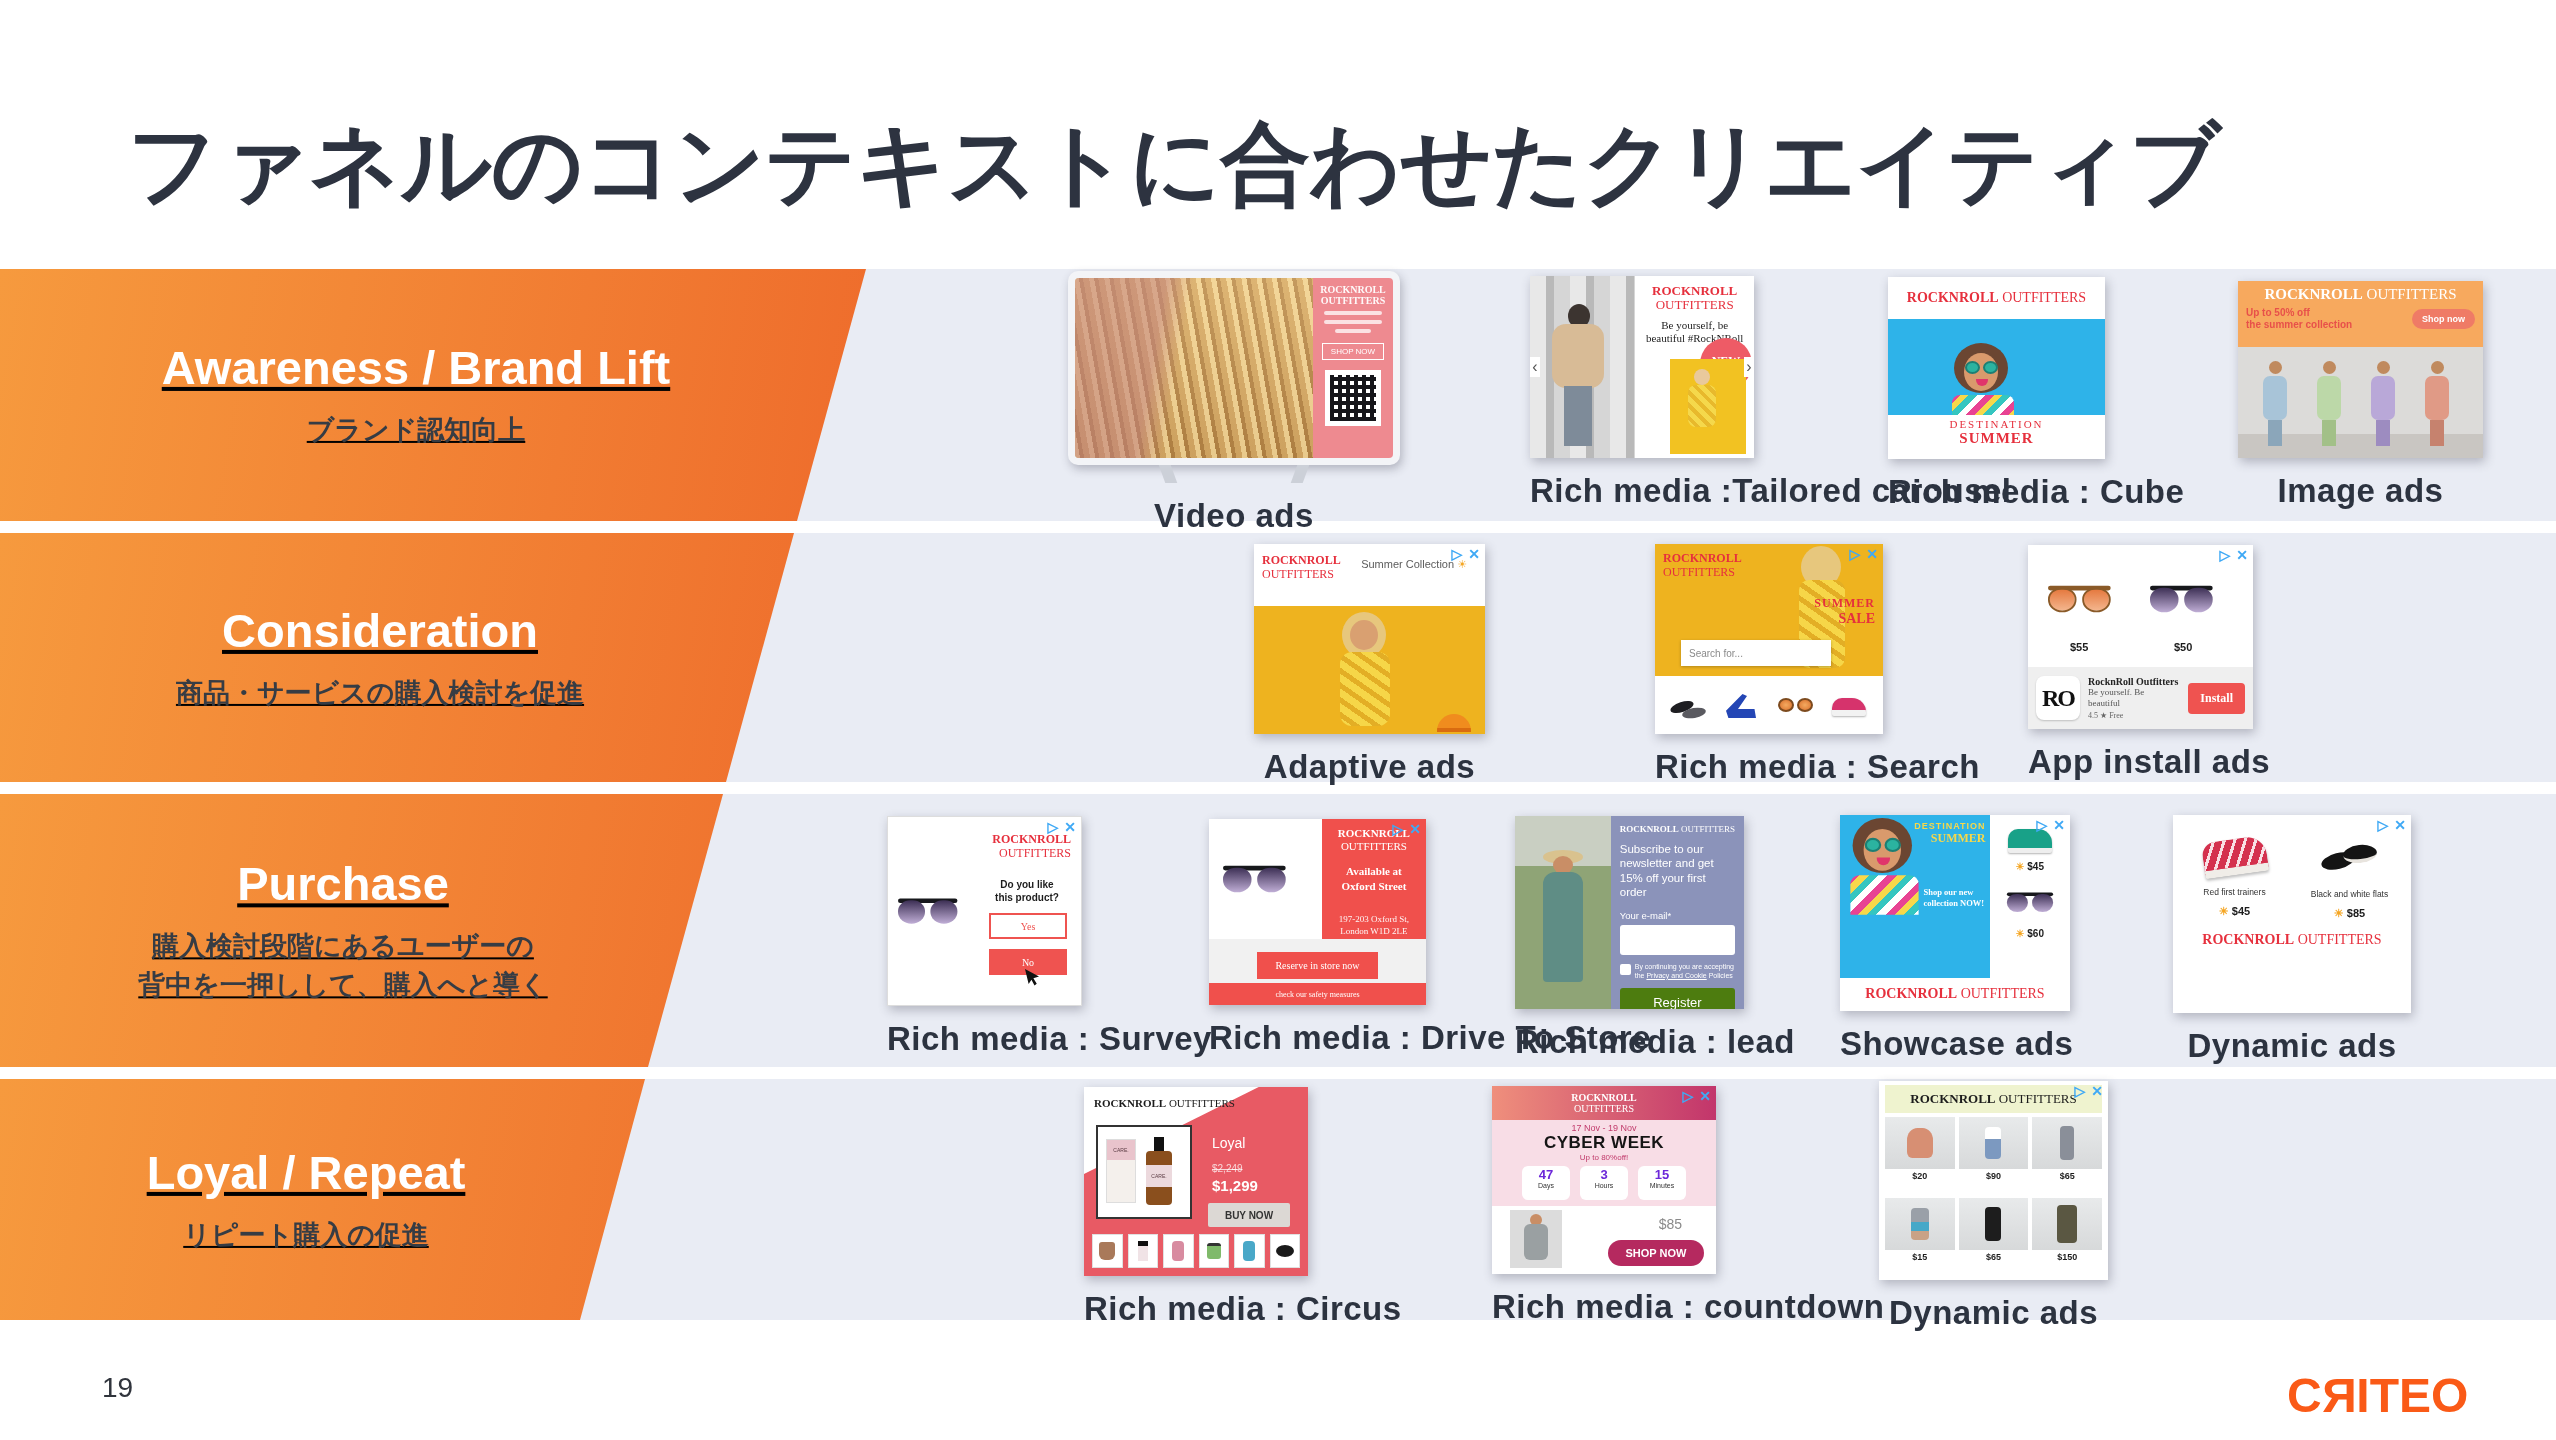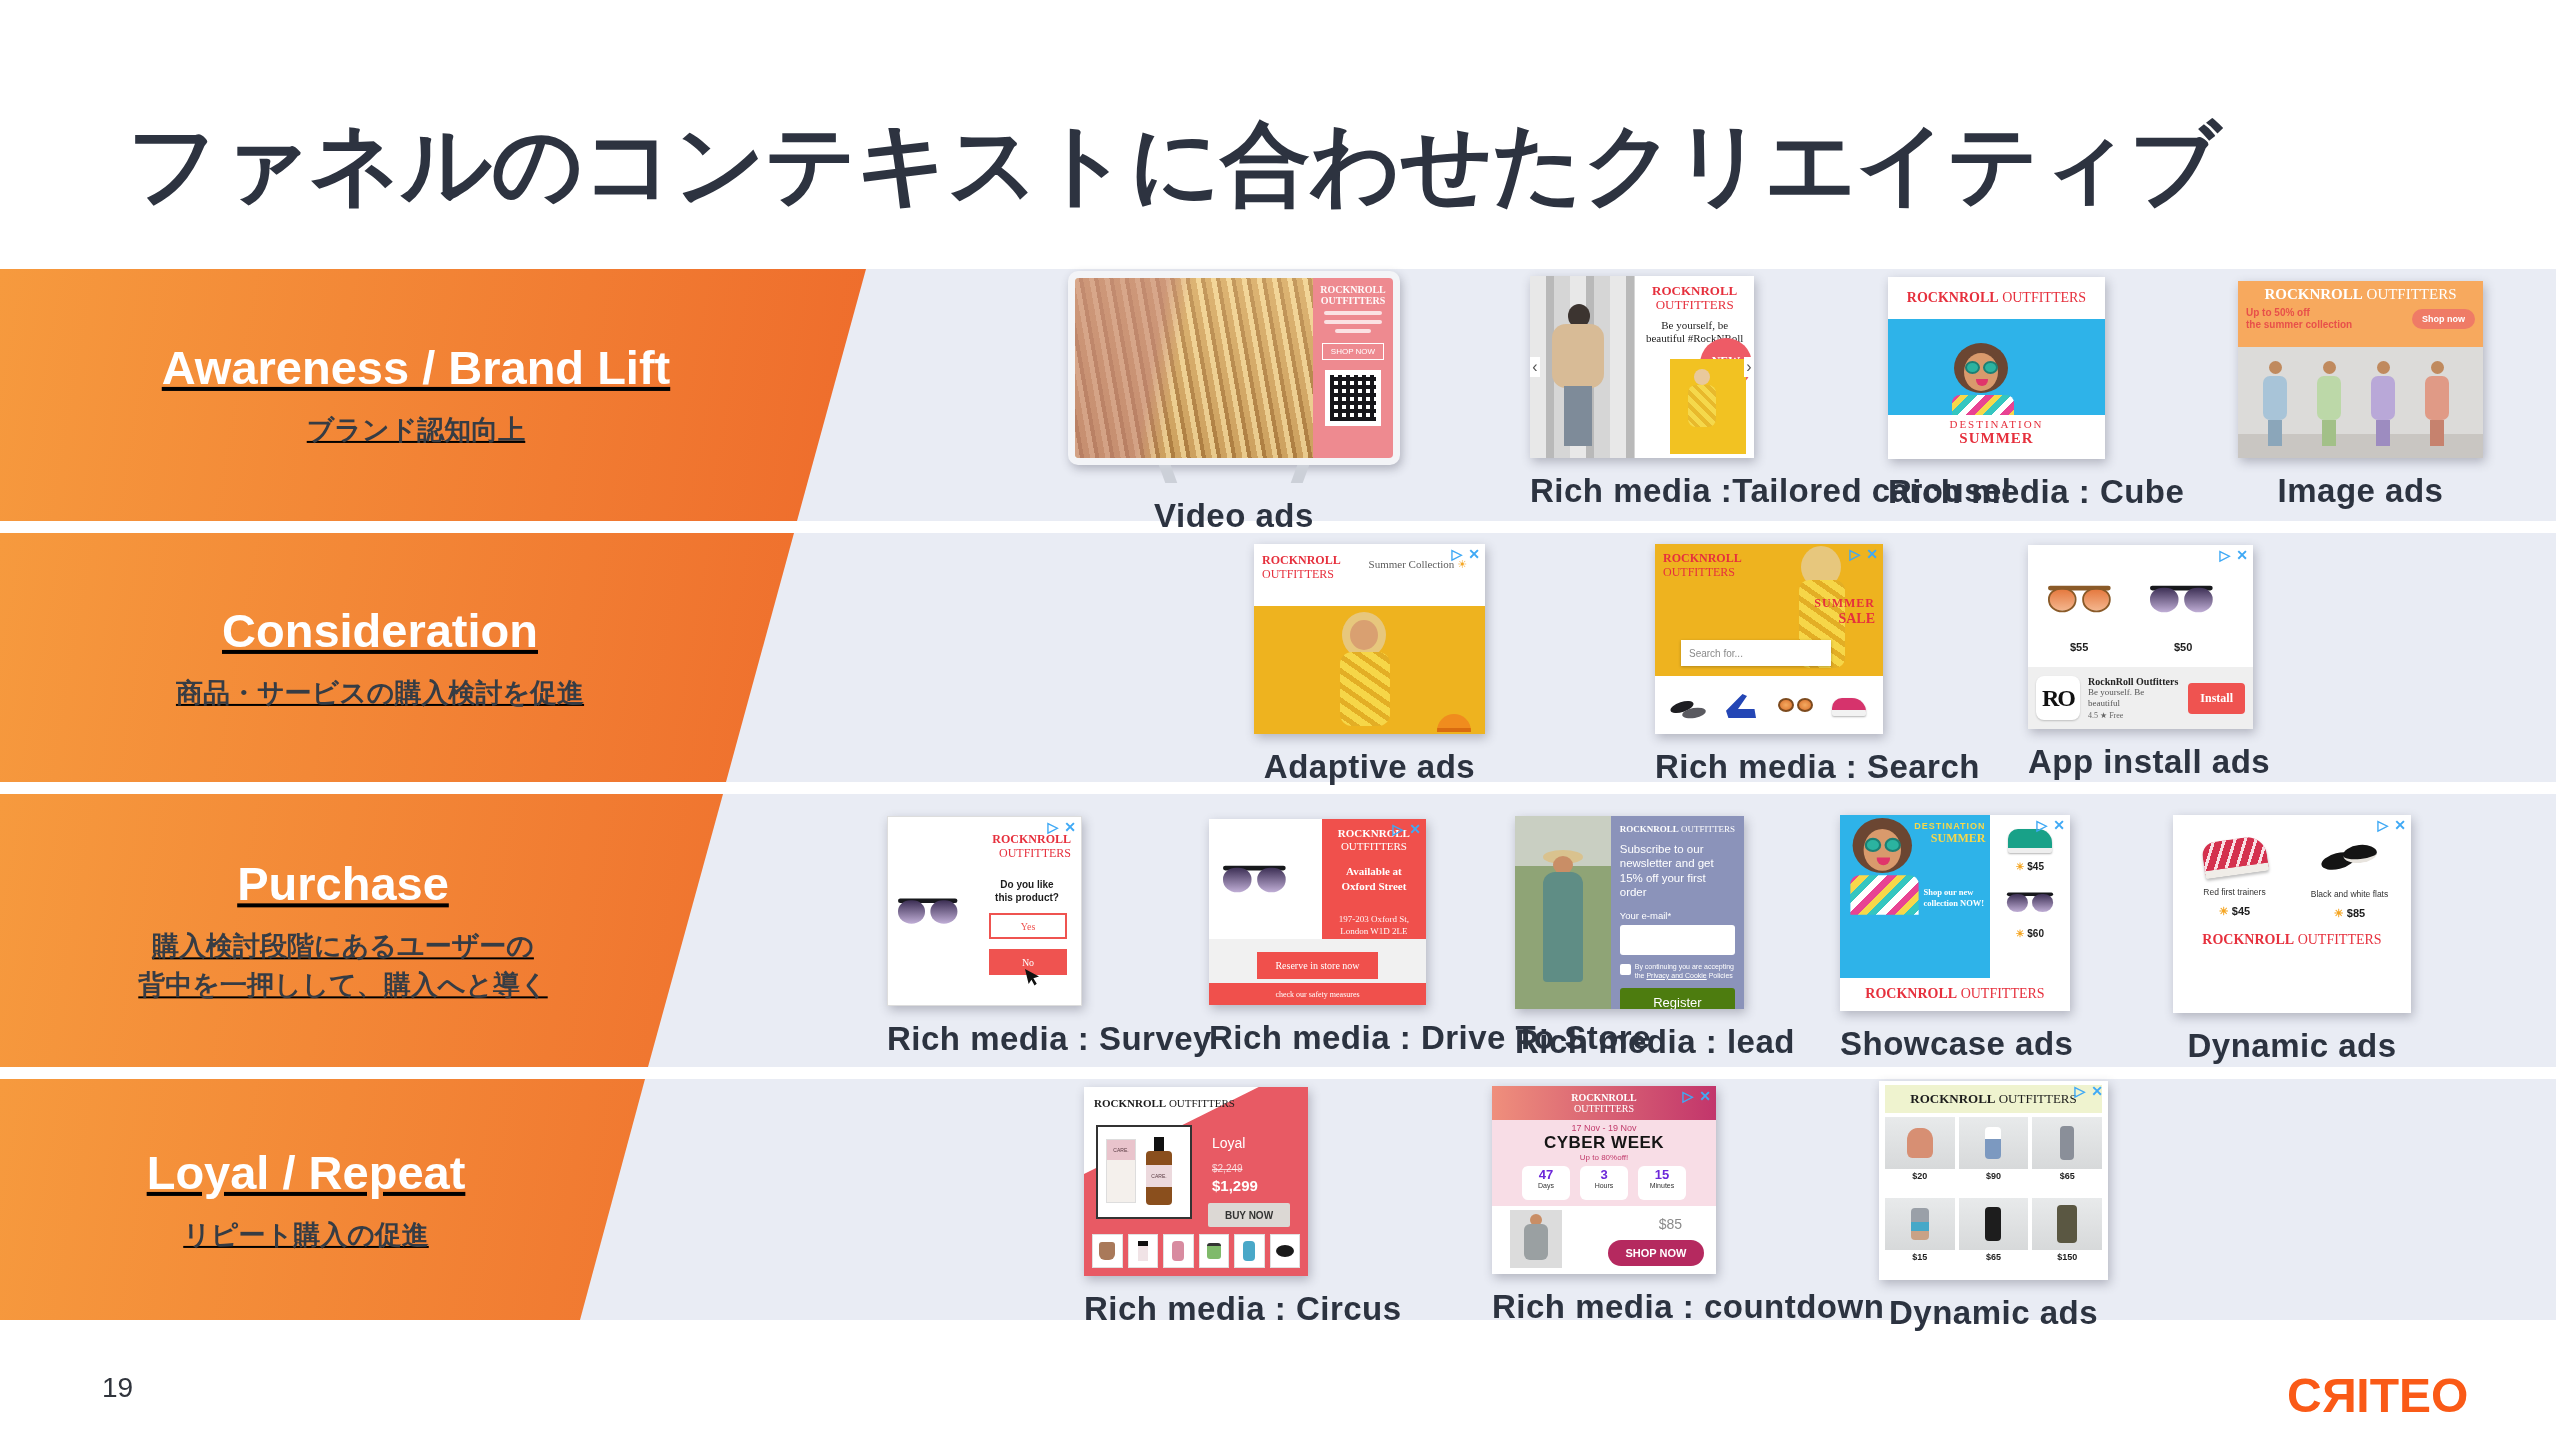--- a/index.html
+++ b/index.html
@@ -124,21 +124,21 @@
   .imgad-photo { flex:1; position:relative; background:linear-gradient(#dcdbd9 0 78%, #c9c6c2 78%); }
   .person { position:absolute; bottom:12px; width:26px; }
   .person .p-head { width:13px; height:13px; border-radius:50%; background:#c08a5e; margin:0 auto; }
   .person .p-body { width:24px; height:44px; border-radius:7px; margin:2px auto 0; }
   .person .p-legs { width:14px; height:26px; margin:0 auto; }
 
   
   .adaptive { width:231px; height:190px; display:flex; flex-direction:column; }
   .adaptive-head { height:62px; padding:10px 8px 0; display:flex; justify-content:space-between; }
   .adaptive-brand { font-size:12px; line-height:1.15; text-align:left; }
-  .adaptive-col { font-family:Liberation Serif, serif; color:#5c5c5c; font-size:11px; margin-right:10px; margin-top:4px;}
+  .adaptive-col { font-family:Liberation Sans, sans-serif; color:#5c5c5c; font-size:11px; margin-right:10px; margin-top:4px;}
   .sun { color:#f5a623; }
   .adaptive-photo { flex:1; position:relative; background:#eeb31f; overflow:hidden; }
   .ad-fig-hair { position:absolute; left:88px; top:6px; width:44px; height:46px; border-radius:50%; background:#e7c77d; }
   .ad-fig-face { position:absolute; left:96px; top:14px; width:28px; height:30px; border-radius:50%; background:#d9a071; }
   .ad-fig-body { position:absolute; left:86px; top:46px; width:50px; height:74px; border-radius:12px;
      background:repeating-linear-gradient(35deg,#f6d648 0 7px,#e3ae25 7px 12px); }
   .ad-fig-orange { position:absolute; right:14px; bottom:2px; width:34px; height:18px;
      border-radius:34px 34px 0 0; background:#f08c1e; border-bottom:4px solid #d96b10; }
 
   

